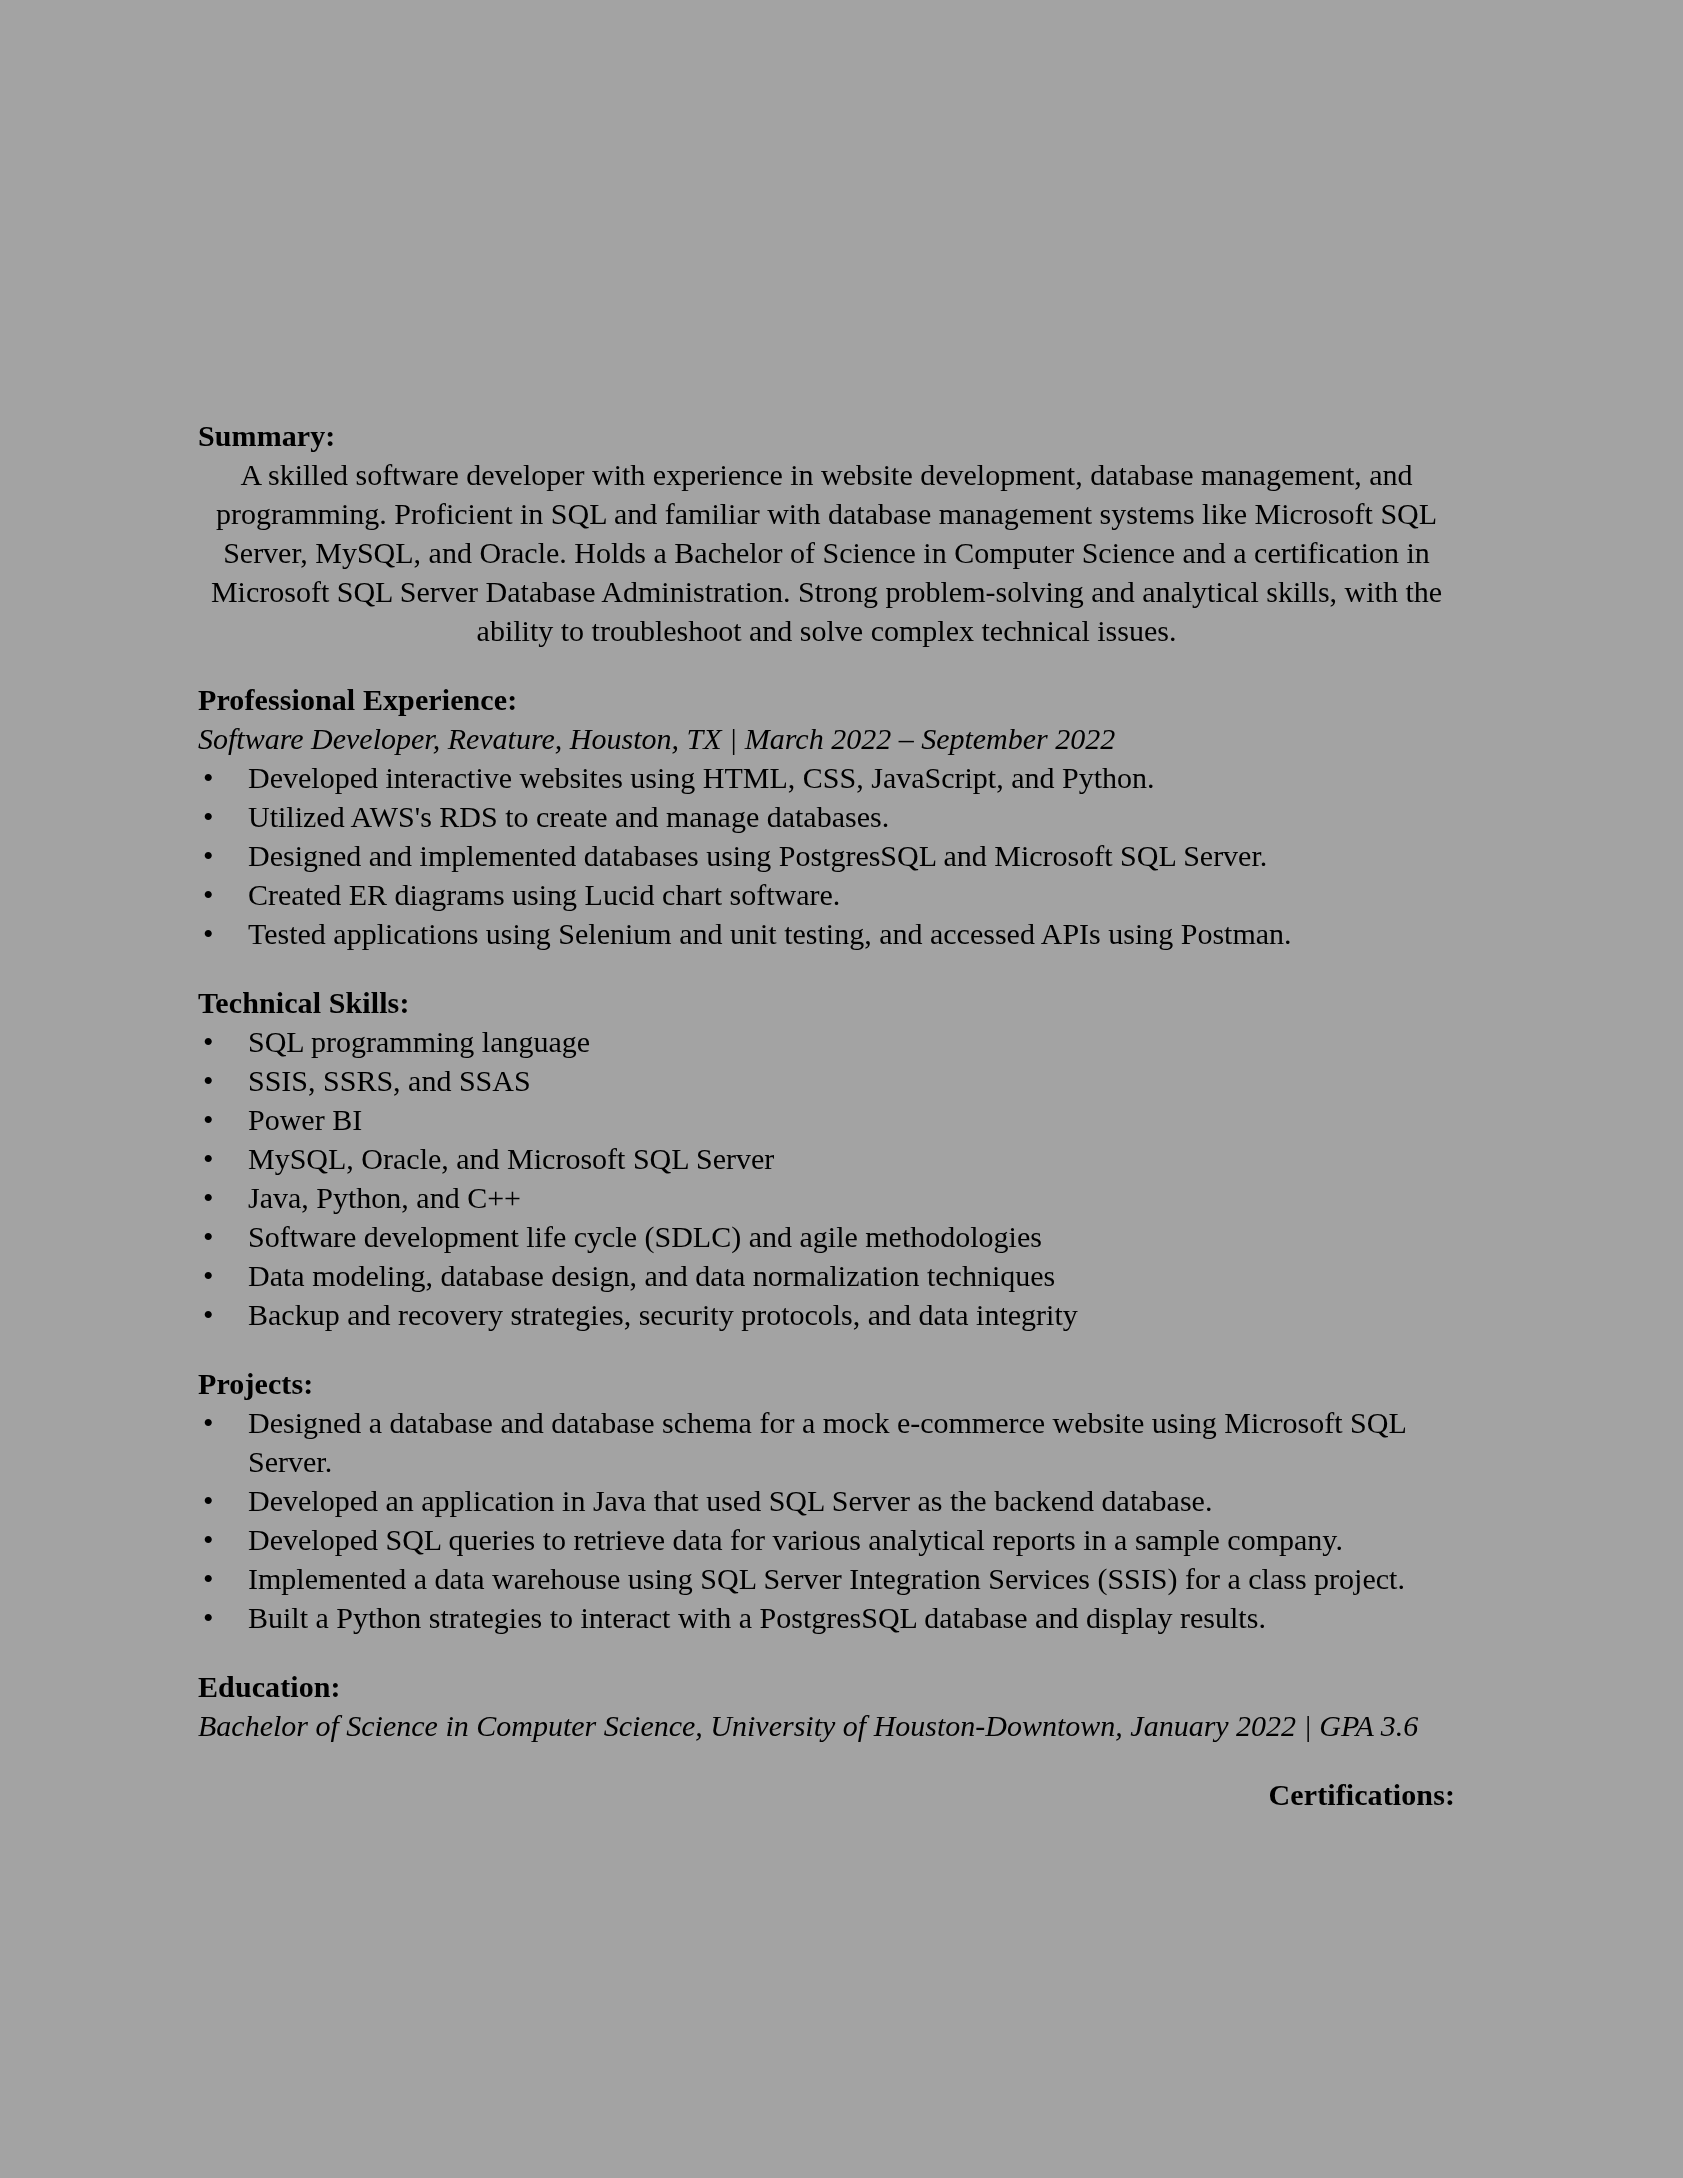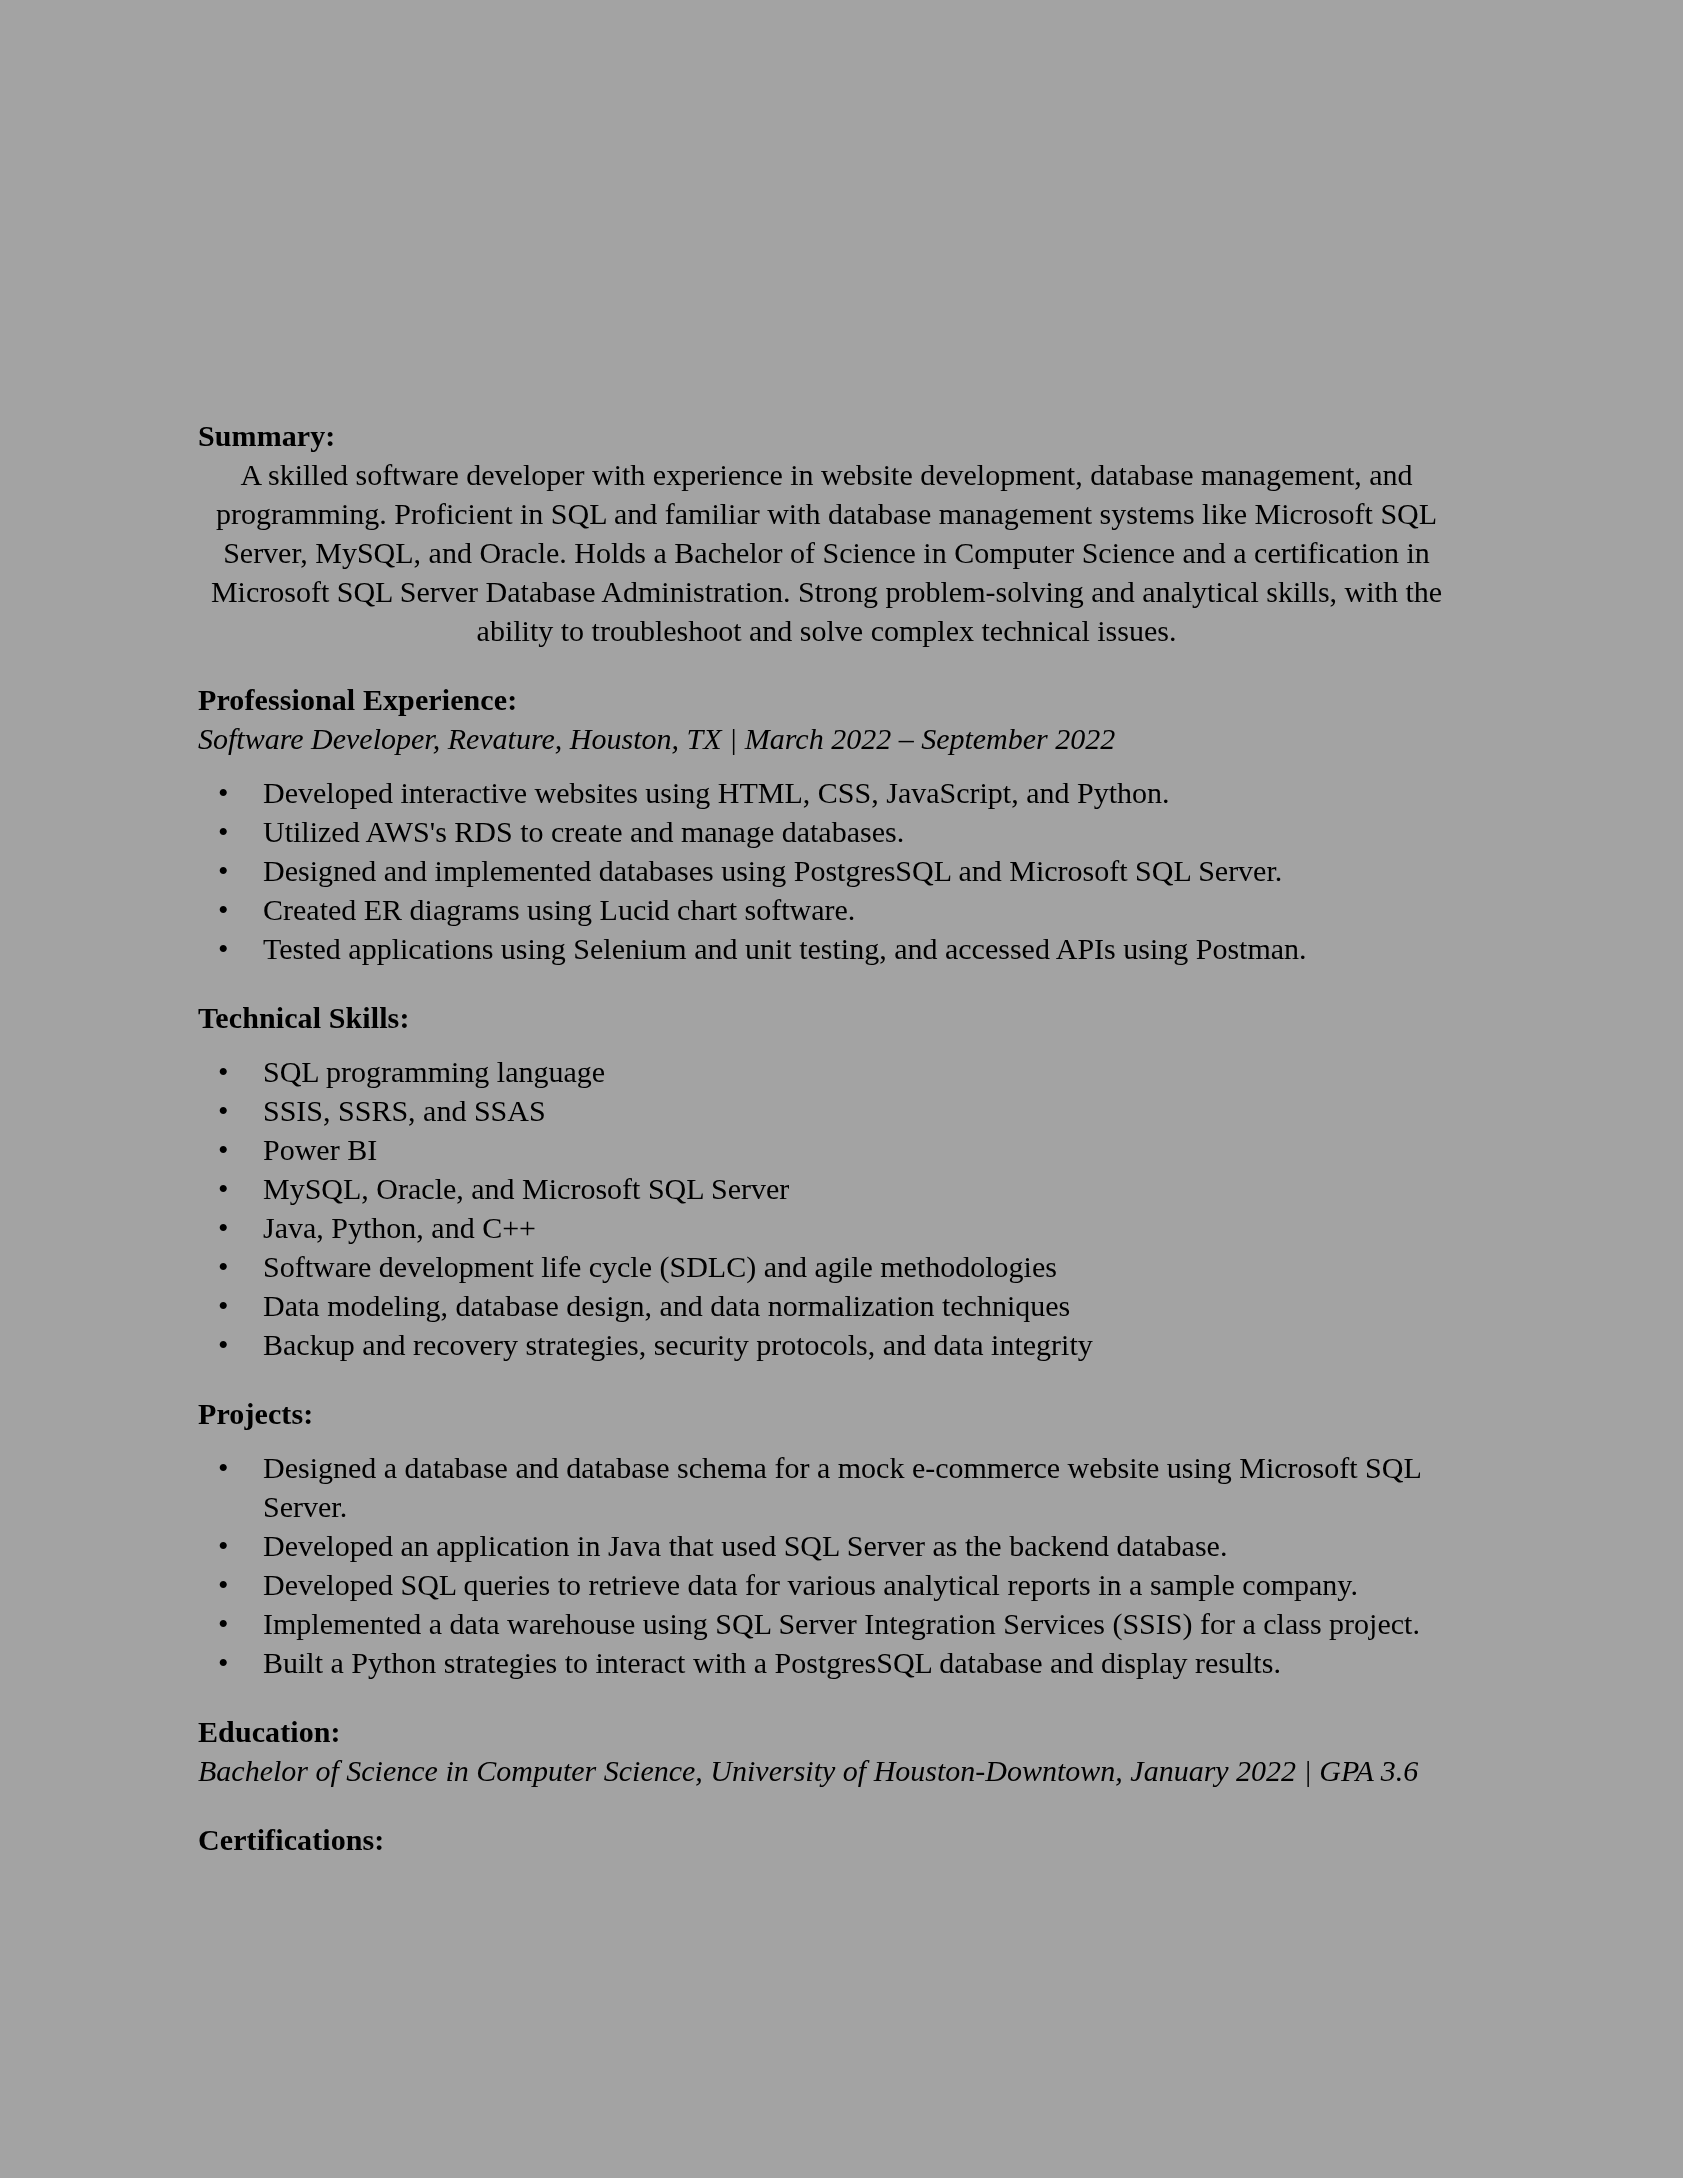--- a/index.html
+++ b/index.html
@@ -21,20 +21,21 @@
     position: absolute;
     left: 198px;
     top: 416px;
     width: 1257px;
   }
   .section {
     margin: 0 0 30px 0;
   }
   .section:last-child {
     margin-bottom: 0;
+    text-align: right;
   }
   .heading {
     font-size: 30px;
     line-height: 39px;
     font-weight: bold;
     margin: 0;
     letter-spacing: 0.1px;
   }
   .para {
     font-size: 30px;
@@ -43,21 +44,21 @@
     text-align: center;
   }
   .subtitle-italic {
     font-size: 30px;
     line-height: 39px;
     font-style: italic;
     margin: 0;
   }
   ul.bullets {
     list-style: none;
-    margin: 15px;
+    margin: 0;
     padding: 0;
   }
   ul.bullets > li {
     position: relative;
     font-size: 30px;
     line-height: 39px;
     padding-left: 50px;
     margin: 0;
   }
   ul.bullets > li::before {

